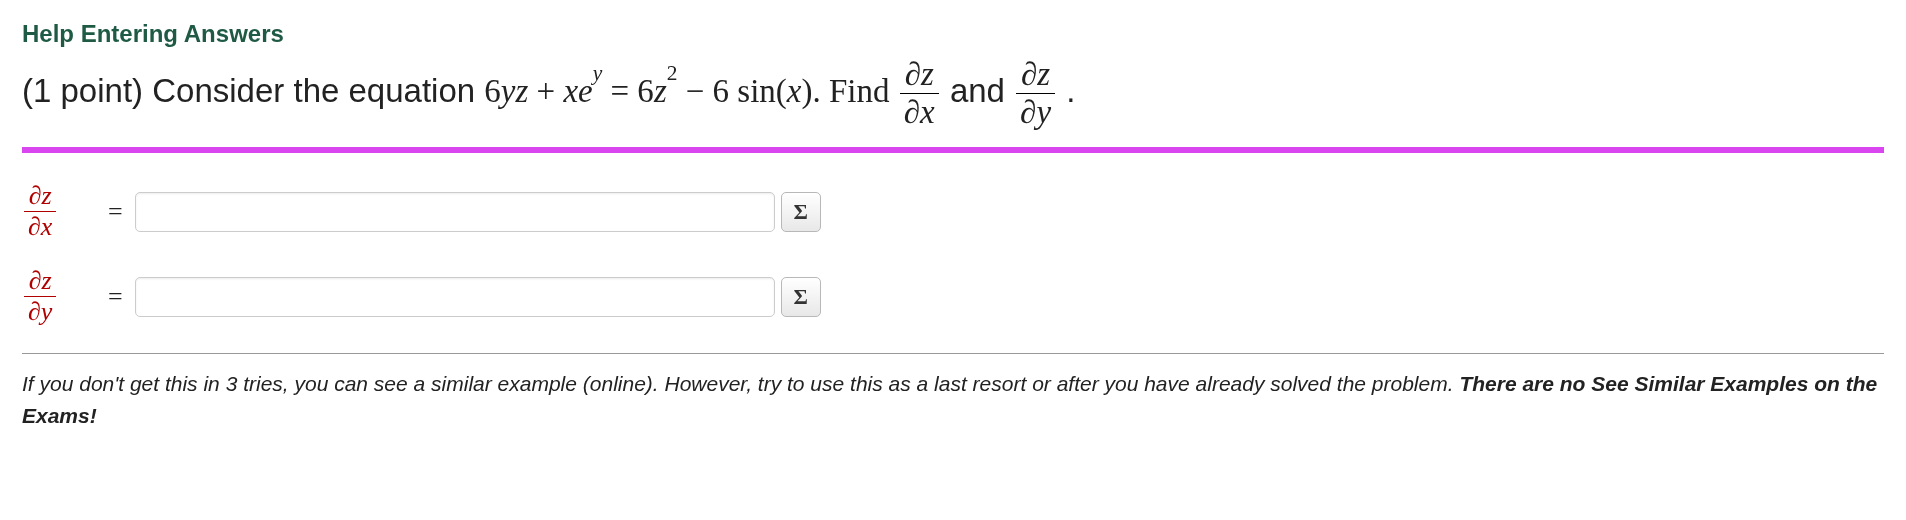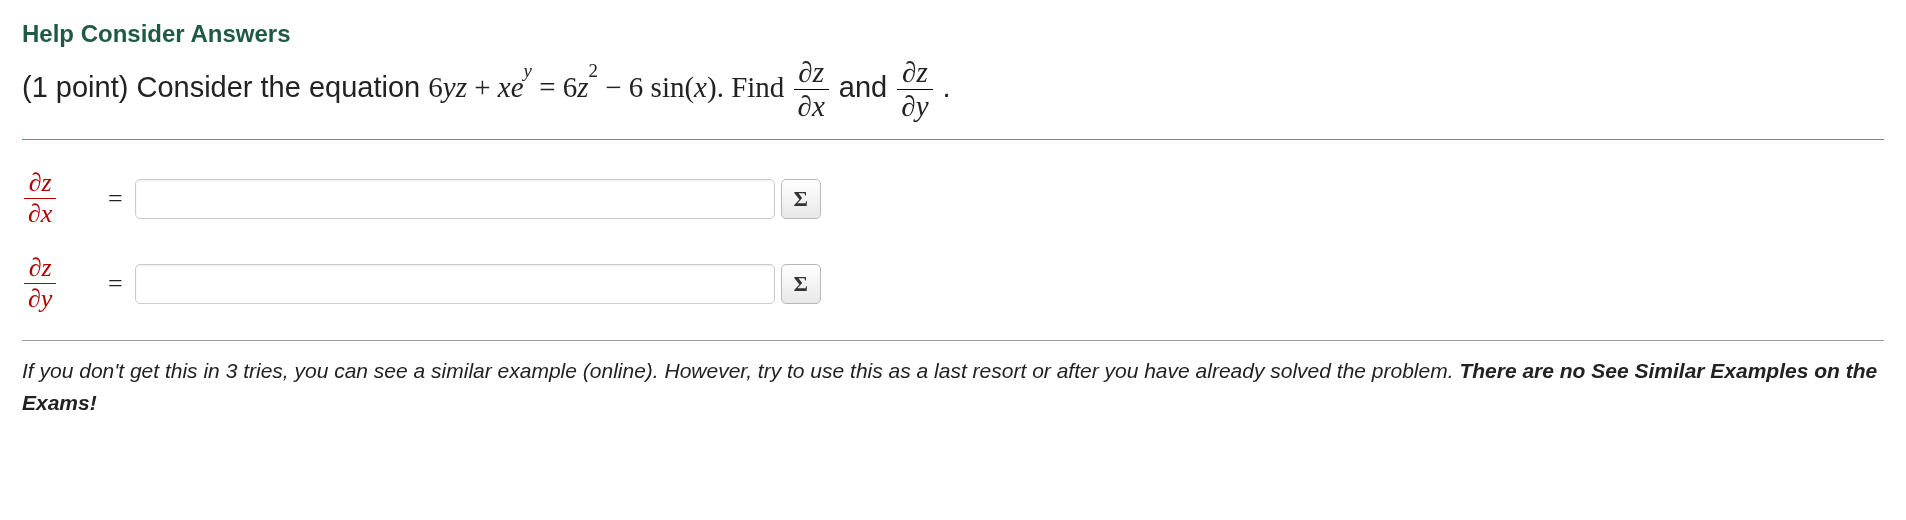--- a/index.html
+++ b/index.html
@@ -13,24 +13,24 @@
     }
     .help-link {
       color: #1f5a44;
       font-weight: 700;
       text-decoration: none;
       display: inline-block;
       margin-bottom: 10px;
       font-size: 24px;
     }
     .problem-line {
-      font-size: 29px;
+      font-size: 33px;
       line-height: 1.6;
       padding-bottom: 18px;
-      border-bottom: 1px solid #d946ef;
+      border-bottom: 6px solid #d946ef;
       margin-bottom: 30px;
     }
     .math { font-family: "Times New Roman", Times, serif; }
     .math i { font-style: italic; }
     sup { font-size: 0.65em; position: relative; top: -0.5em; }
     .frac {
       display: inline-block;
       vertical-align: middle;
       text-align: center;
       font-family: "Times New Roman", Times, serif;
@@ -93,21 +93,21 @@
       font-size: 21px;
       line-height: 1.5;
     }
     .hint .bold { font-weight: 700; }
   </style>
 </head>
 <body>
 
 
 
-<a href="#" class="help-link">Help Consider Answers</a>
+<a href="#" class="help-link">Help Entering Answers</a>
 
 <div class="problem-line">
   <span>(1 point) Consider the equation </span>
   <span class="math">
     <span>6</span><i>y</i><i>z</i><span> + </span><i>x</i><i>e</i><sup><i>y</i></sup><span> = 6</span><i>z</i><sup>2</sup><span> − 6 sin(</span><i>x</i><span>). Find </span>
   </span>
   <span class="frac">
     <span class="num">∂z</span>
     <span class="den">∂x</span>
   </span>

